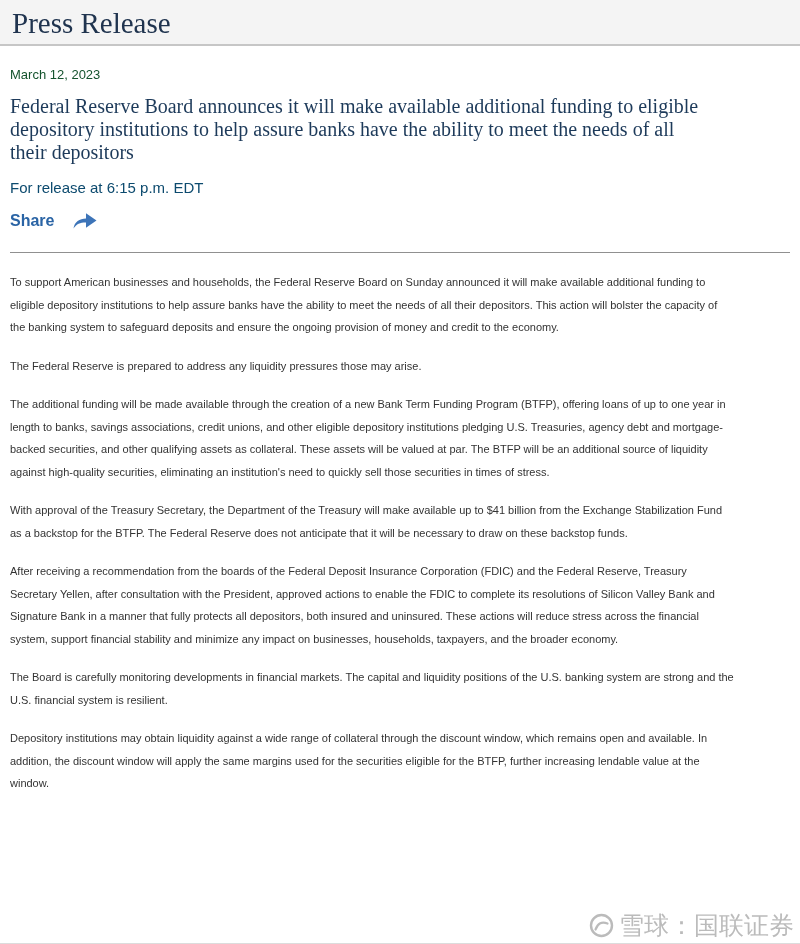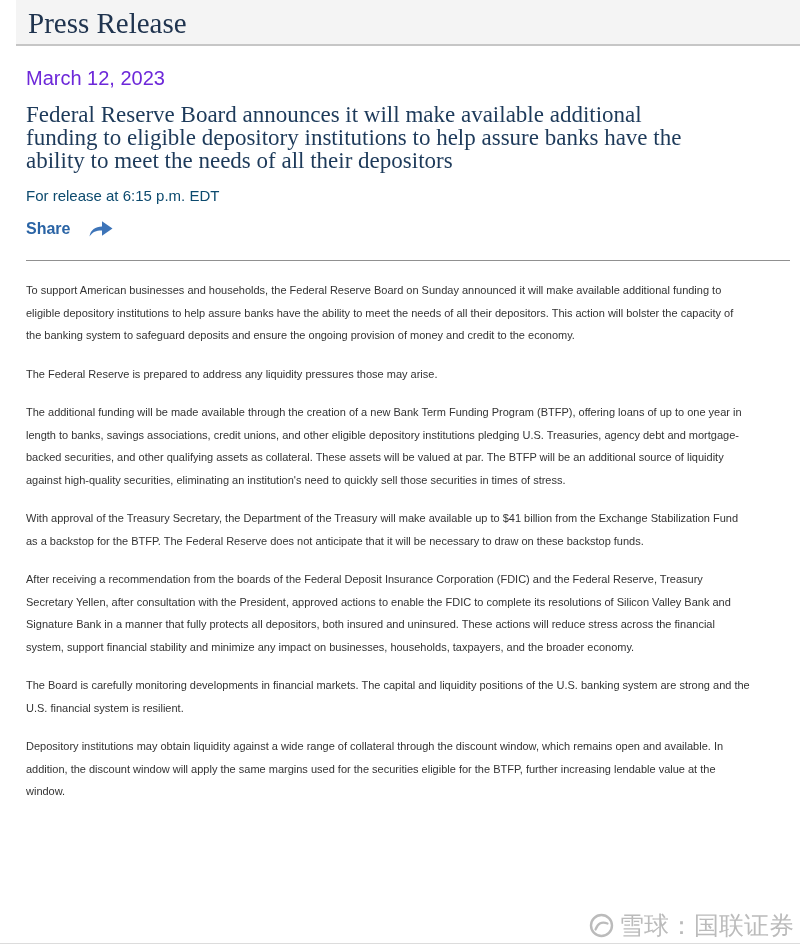--- a/index.html
+++ b/index.html
@@ -9,21 +9,20 @@
     background: #ffffff;
     font-family: "Liberation Sans", sans-serif;
     color: #333333;
   }
   .page {
     position: relative;
     width: 800px;
     height: 944px;
     overflow: hidden;
     background: #ffffff;
-    padding-left: 16px;
   }
   .page::after {
     content: "";
     position: absolute;
     left: 0; right: 0; bottom: 0;
     border-bottom: 1px solid #dcdcdc;
   }
   .page-header {
     background: #f4f4f4;
     border-bottom: 2px solid #c6c6c6;
@@ -36,29 +35,29 @@
     font-weight: normal;
     font-size: 29px;
     line-height: 33px;
     color: #20344f;
   }
   .content {
     padding: 0 10px;
   }
   .date-line {
     margin: 21px 0 0 0;
-    font-size: 20px;
-    color: #6d28d9;
+    font-size: 13px;
+    color: #14532d;
   }
   .headline {
     margin: 13px 0 0 0;
     max-width: 690px;
     font-family: "Liberation Serif", serif;
     font-weight: normal;
-    font-size: 23px;
+    font-size: 20px;
     line-height: 23px;
     color: #1d3a5a;
   }
   .release-time {
     margin: 15px 0 0 0;
     font-size: 15px;
     color: #0c4a6e;
   }
   .share-link {
     display: inline-flex;

